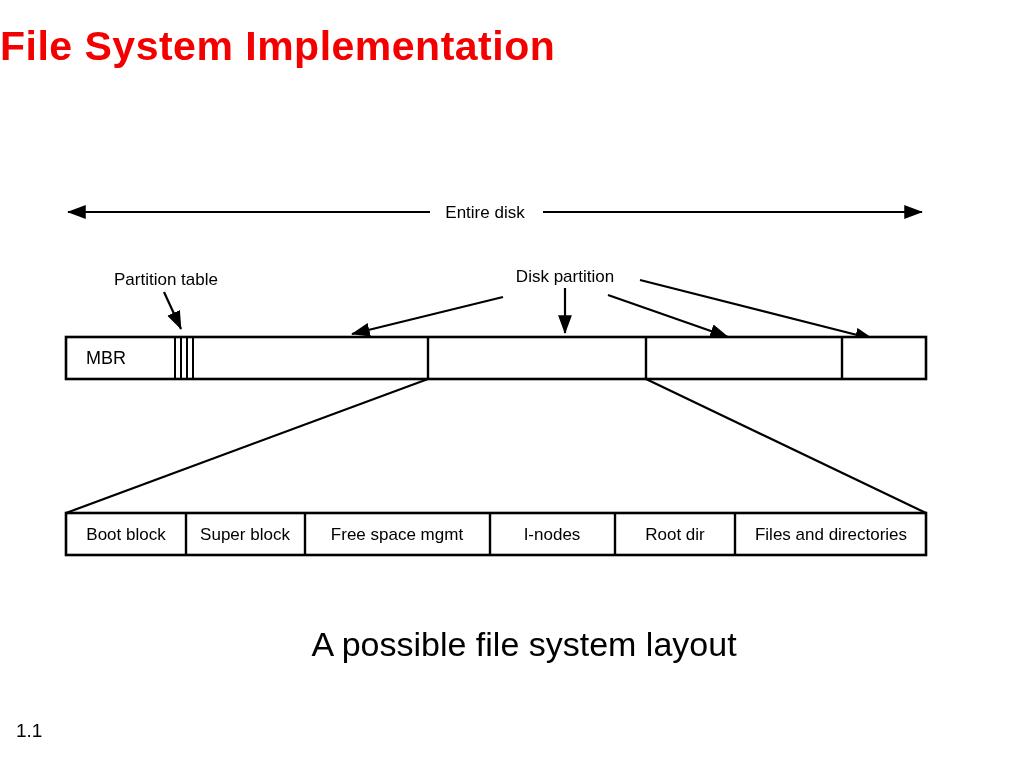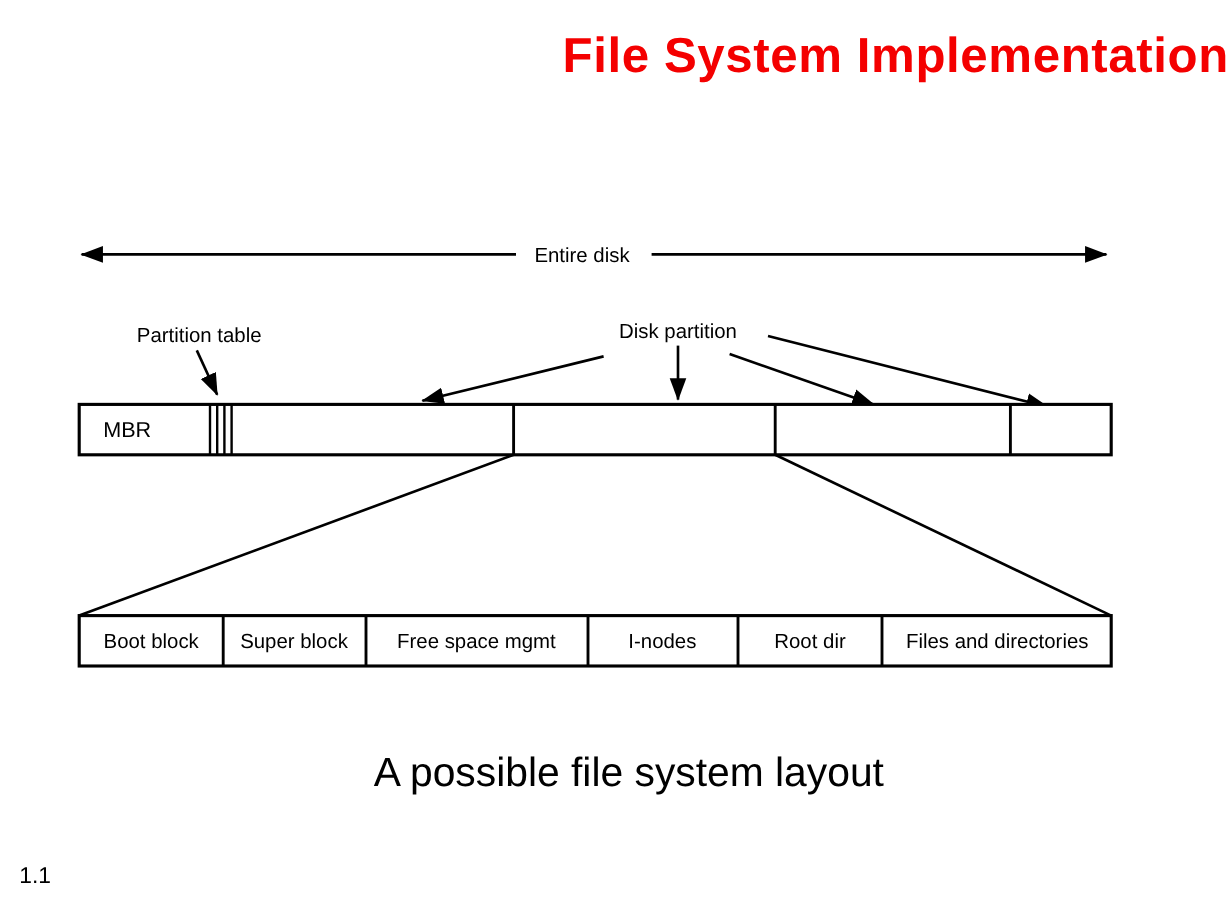--- a/index.html
+++ b/index.html
@@ -2,21 +2,21 @@
 <html><head>
 <meta charset="utf-8">
 <style>
   html,body { margin:0; padding:0; background:#ffffff; }
   .slide {
     position:relative; width:1024px; height:768px; background:#ffffff;
     font-family:"Liberation Sans", sans-serif; overflow:hidden;
   }
   .title {
     position:absolute; top:26px; left:0; width:100%; margin:0;
-    text-align:right; font-size:41px; font-weight:700; line-height:1;
+    text-align:left; font-size:41px; font-weight:700; line-height:1;
     letter-spacing:0.5px;
   }
   .diagram-svg { position:absolute; left:0; top:0; }
   .diagram-svg text {
     fill:#000; font-family:"Liberation Sans", sans-serif; font-size:17px;
   }
   .diagram-svg text.mbr { font-size:18px; }
   .diagram-svg .bar   { fill:#ffffff; stroke:#000; stroke-width:2.6; }
   .diagram-svg .divider { stroke:#000; stroke-width:2.4; }
   .diagram-svg .hatch   { stroke:#000; stroke-width:2; }

